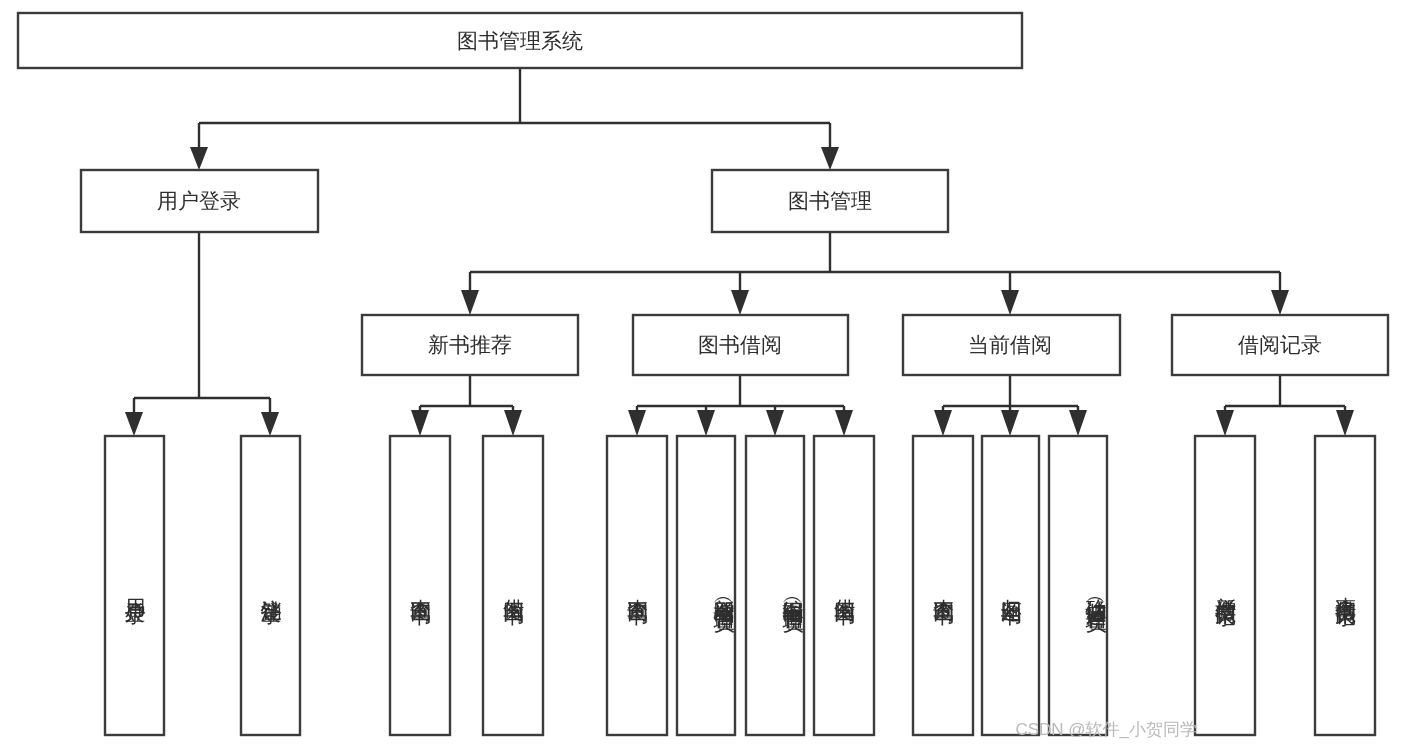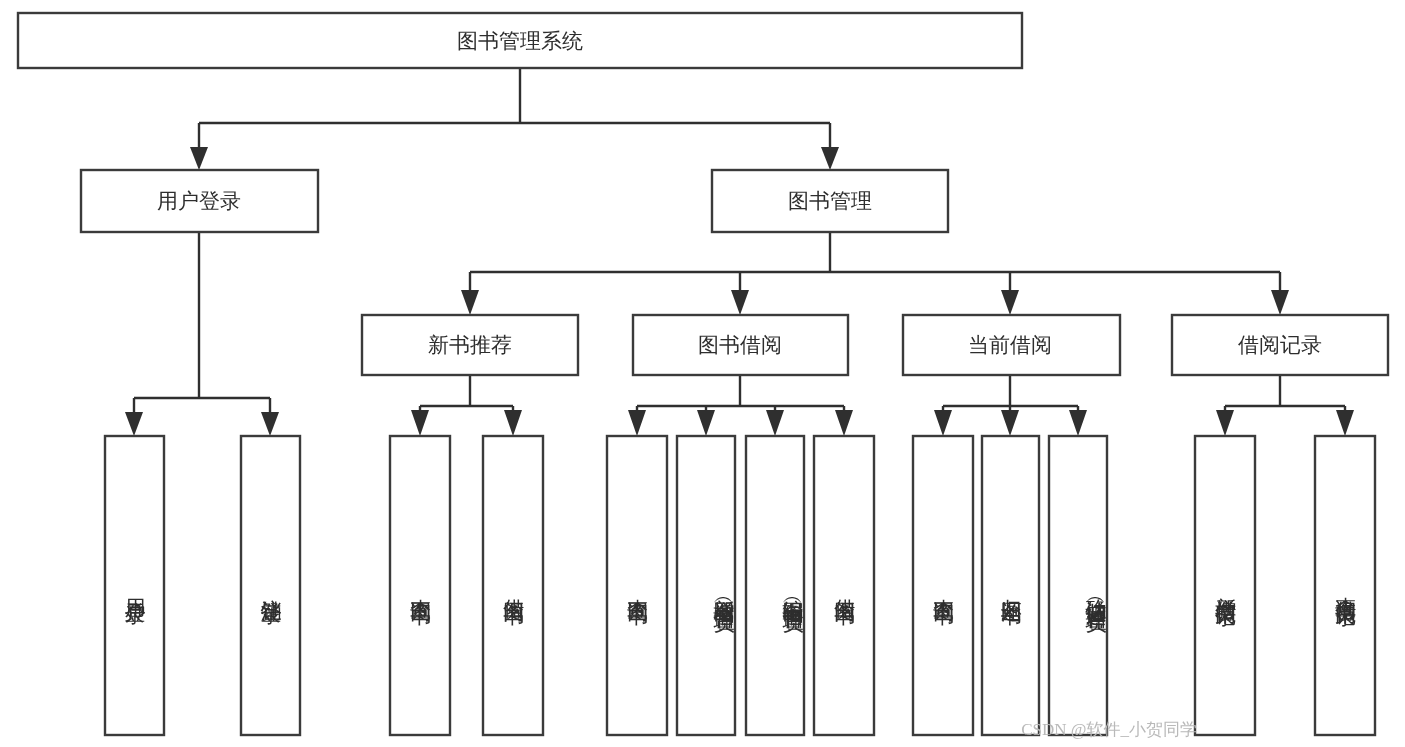--- a/index.html
+++ b/index.html
@@ -62,21 +62,21 @@
     align-items: center;
     justify-content: center;
     white-space: nowrap;
     pointer-events: none;
     user-select: none;
   }
   #watermark {
     position: absolute;
     right: 8px;
     bottom: 6px;
-    font-family: Liberation Serif, serif;
+    font-family: Liberation Sans, sans-serif;
     font-size: 17px;
     color: #b9b9b9;
     white-space: nowrap;
     user-select: none;
   }
 </style>
 </head>
 <body>
 
 <div id="diagram-root">

